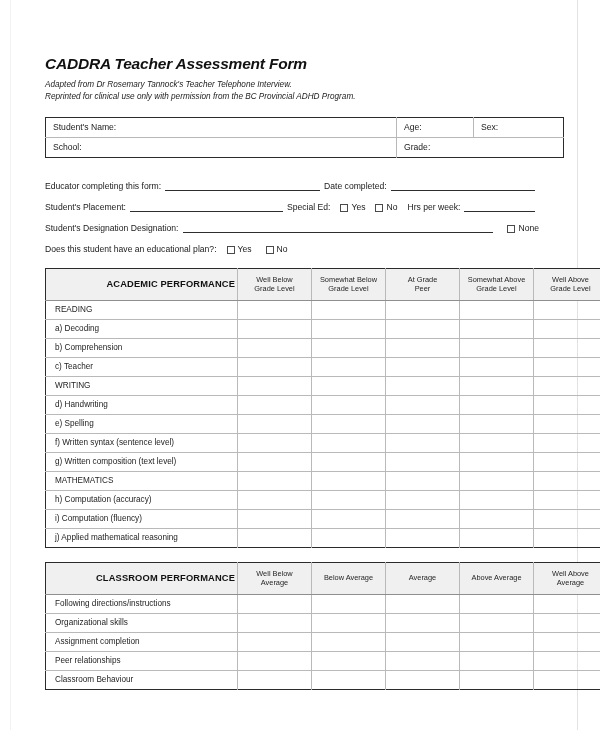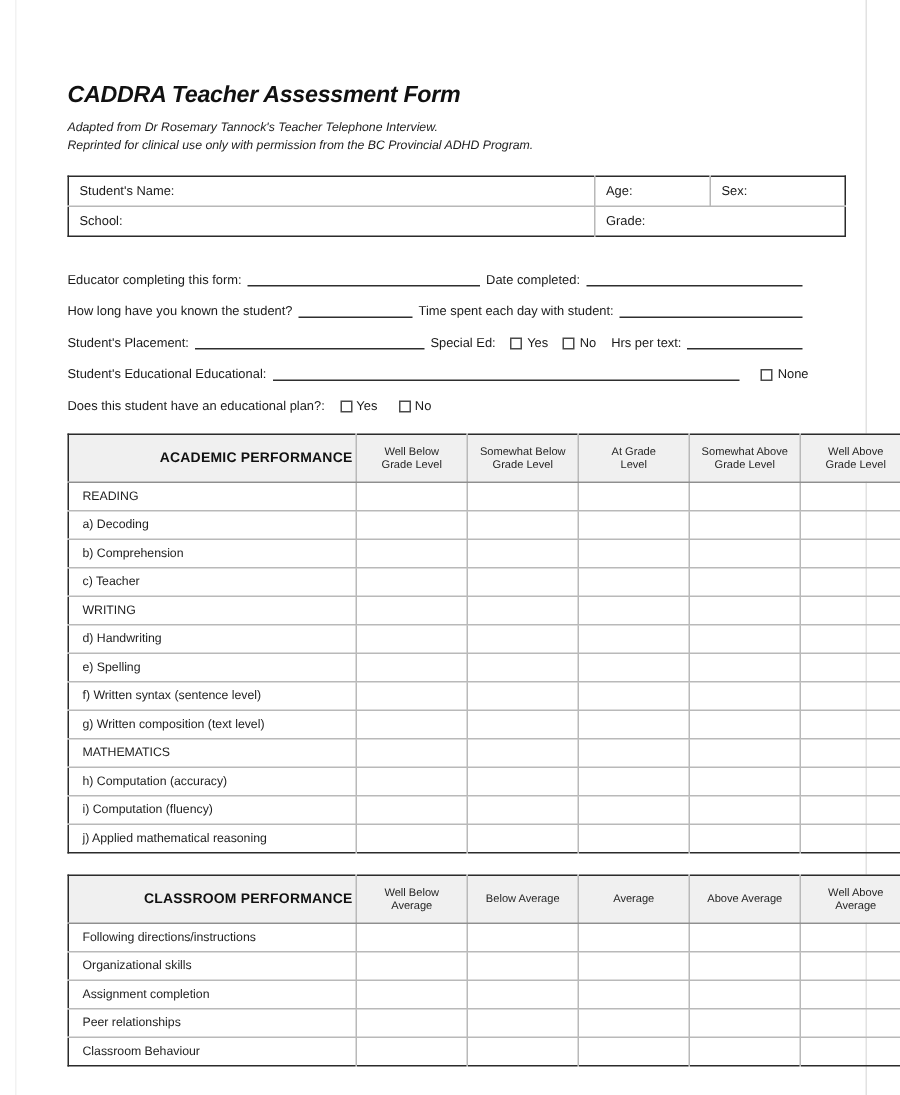--- a/index.html
+++ b/index.html
@@ -182,44 +182,38 @@
 
     <div class="fields">
 
       <div class="field-row">
         <span class="lbl">Educator completing this form:</span>
         <span class="rule" style="width:155px"></span>
         <span class="lbl">Date completed:</span>
         <span class="rule grow"></span>
       </div>
 
-      <div class="field-row">
-        <span class="lbl">How long have you known the student?</span>
-        <span class="rule" style="width:76px"></span>
-        <span class="lbl">Time spent each day with student:</span>
-        <span class="rule grow"></span>
-      </div>
 
       <div class="field-row">
         <span class="lbl">Student's Placement:</span>
         <span class="rule" style="width:153px"></span>
         <span class="lbl">Special Ed:</span>
         <span class="gap"></span>
         <span class="cbx"></span>
         <span class="lbl">Yes</span>
         <span class="gap"></span>
         <span class="cbx"></span>
         <span class="lbl">No</span>
         <span class="gap"></span>
-        <span class="lbl">Hrs per text:</span>
+        <span class="lbl">Hrs per week:</span>
         <span class="rule grow"></span>
       </div>
 
       <div class="field-row">
-        <span class="lbl">Student's Educational Educational:</span>
+        <span class="lbl">Student's Designation Designation:</span>
         <span class="rule grow"></span>
         <span class="gap"></span>
         <span class="cbx"></span>
         <span class="lbl">None</span>
       </div>
 
       <div class="field-row">
         <span class="lbl">Does this student have an educational plan?:</span>
         <span class="gap"></span>
         <span class="cbx"></span>
@@ -238,21 +232,21 @@
           <th class="col-opt two-line">
             <span>Well Below</span>
             <span>Grade Level</span>
           </th>
           <th class="col-opt two-line">
             <span>Somewhat Below</span>
             <span>Grade Level</span>
           </th>
           <th class="col-opt two-line">
             <span>At Grade</span>
-            <span>Level</span>
+            <span>Peer</span>
           </th>
           <th class="col-opt two-line">
             <span>Somewhat Above</span>
             <span>Grade Level</span>
           </th>
           <th class="col-opt two-line">
             <span>Well Above</span>
             <span>Grade Level</span>
           </th>
 

